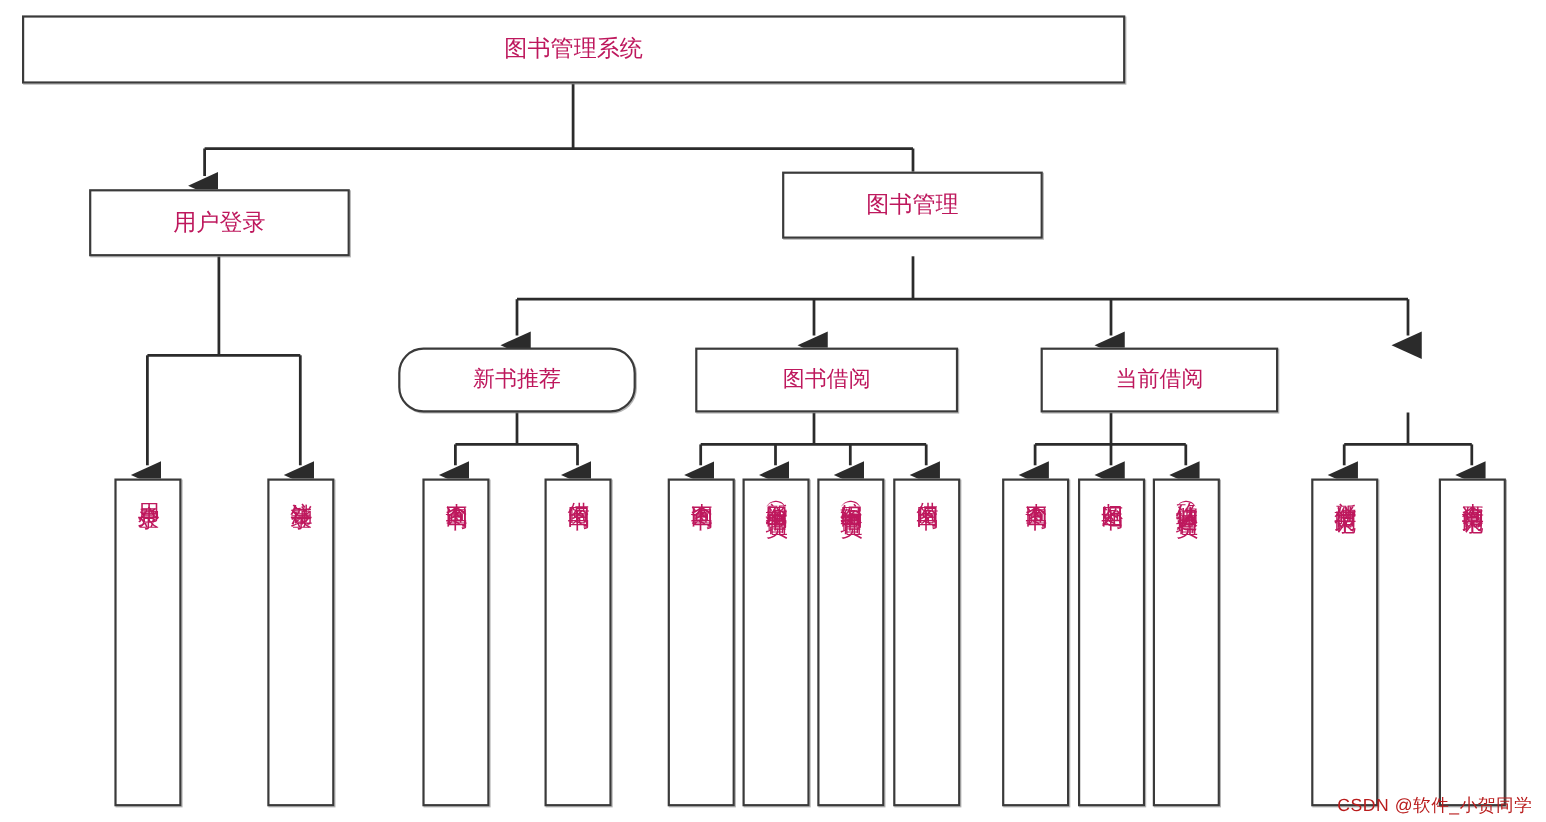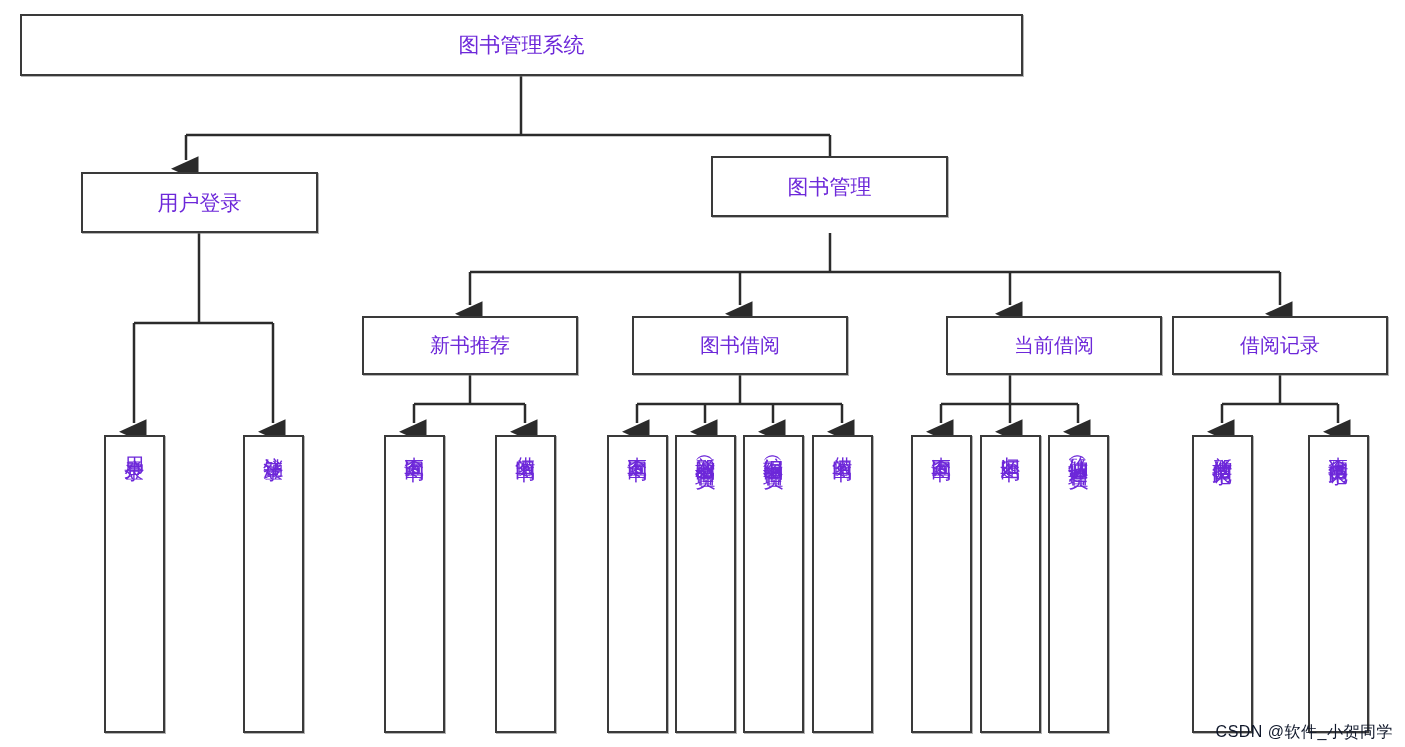--- a/index.html
+++ b/index.html
@@ -27,21 +27,21 @@
     pointer-events: none;
   }
   .node {
     position: absolute;
     box-sizing: border-box;
     background: #ffffff;
     border: 2px solid #3a3a3a;
     display: flex;
     align-items: center;
     justify-content: center;
-    color: #6d28d9;
+    color: #be185d;
     box-shadow: 1px 1px 0 rgba(120,120,120,0.55);
   }
   .node.root {
     font-size: 21px;
   }
   .node.lvl2 {
     font-size: 21px;
   }
   .node.lvl3 {
     font-size: 20px;
@@ -62,21 +62,21 @@
   }
   .node.leaf .label {
     writing-mode: vertical-rl;
     text-orientation: upright;
   }
   #watermark {
     position: absolute;
     right: 12px;
     bottom: 4px;
     font-size: 16px;
-    color: #0f172a;
+    color: #b91c1c;
     letter-spacing: 0.5px;
     white-space: nowrap;
     user-select: none;
   }
 </style>
 </head>
 <body>
 
 <div id="canvas">
 
@@ -137,32 +137,29 @@
     <span class="label">图书管理系统</span>
   </div>
 
   <div class="node lvl2" style="left:81px; top:172px; width:237px; height:61px;">
     <span class="label">用户登录</span>
   </div>
   <div class="node lvl2" style="left:711px; top:156px; width:237px; height:61px;">
     <span class="label">图书管理</span>
   </div>
 
-  <div class="node lvl3" style="left:362px; top:316px; width:216px; height:59px;">
+  <div class="node lvl3" style="left:362px; top:316px; width:216px; height:59px;border-radius:23px;">
     <span class="label">新书推荐</span>
   </div>
-  <div class="node lvl3" style="left:632px; top:316px; width:216px; height:59px;">
+  <div class="node lvl3" style="left:632px; top:316px; width:239px; height:59px;">
     <span class="label">图书借阅</span>
   </div>
   <div class="node lvl3" style="left:902px; top:316px; width:216px; height:59px;margin-left:44px;">
     <span class="label">当前借阅</span>
   </div>
-  <div class="node lvl3" style="left:1172px; top:316px; width:216px; height:59px;">
-    <span class="label">借阅记录</span>
-  </div>
 
   <div class="node leaf" style="left:104px; top:435px; width:61px; height:298px;">
     <span class="label">用户登录</span>
   </div>
   <div class="node leaf" style="left:243px; top:435px; width:61px; height:298px;">
     <span class="label">注销登录</span>
   </div>
 
   <div class="node leaf" style="left:384px; top:435px; width:61px; height:298px;">
     <span class="label">查询图书</span>

